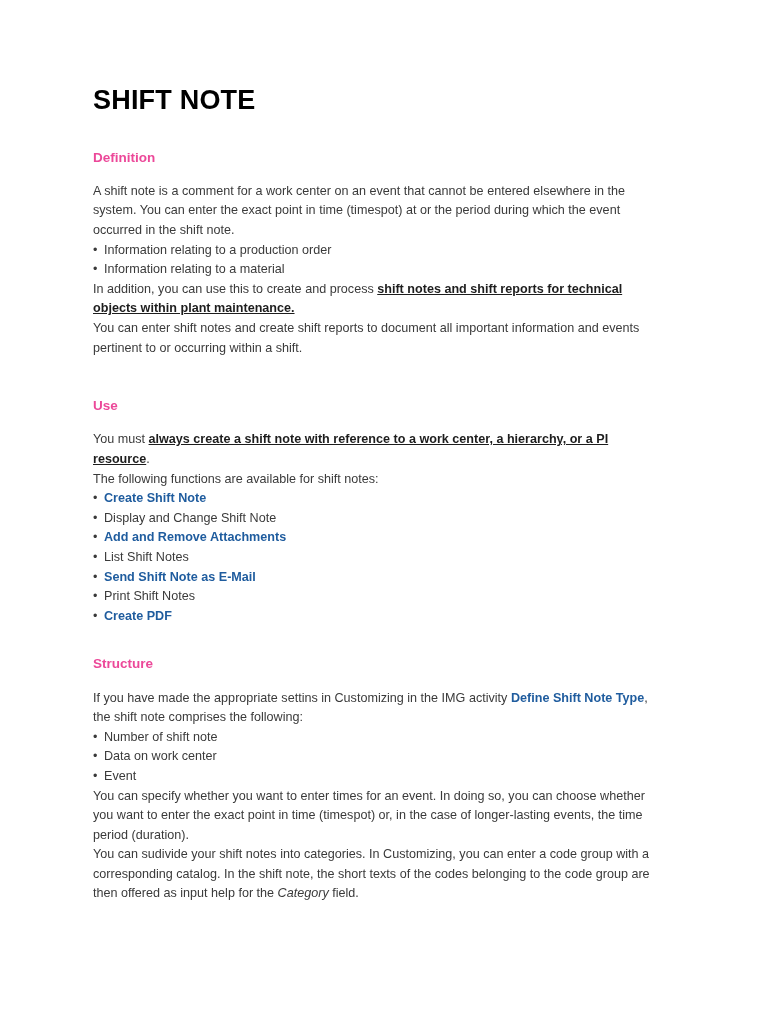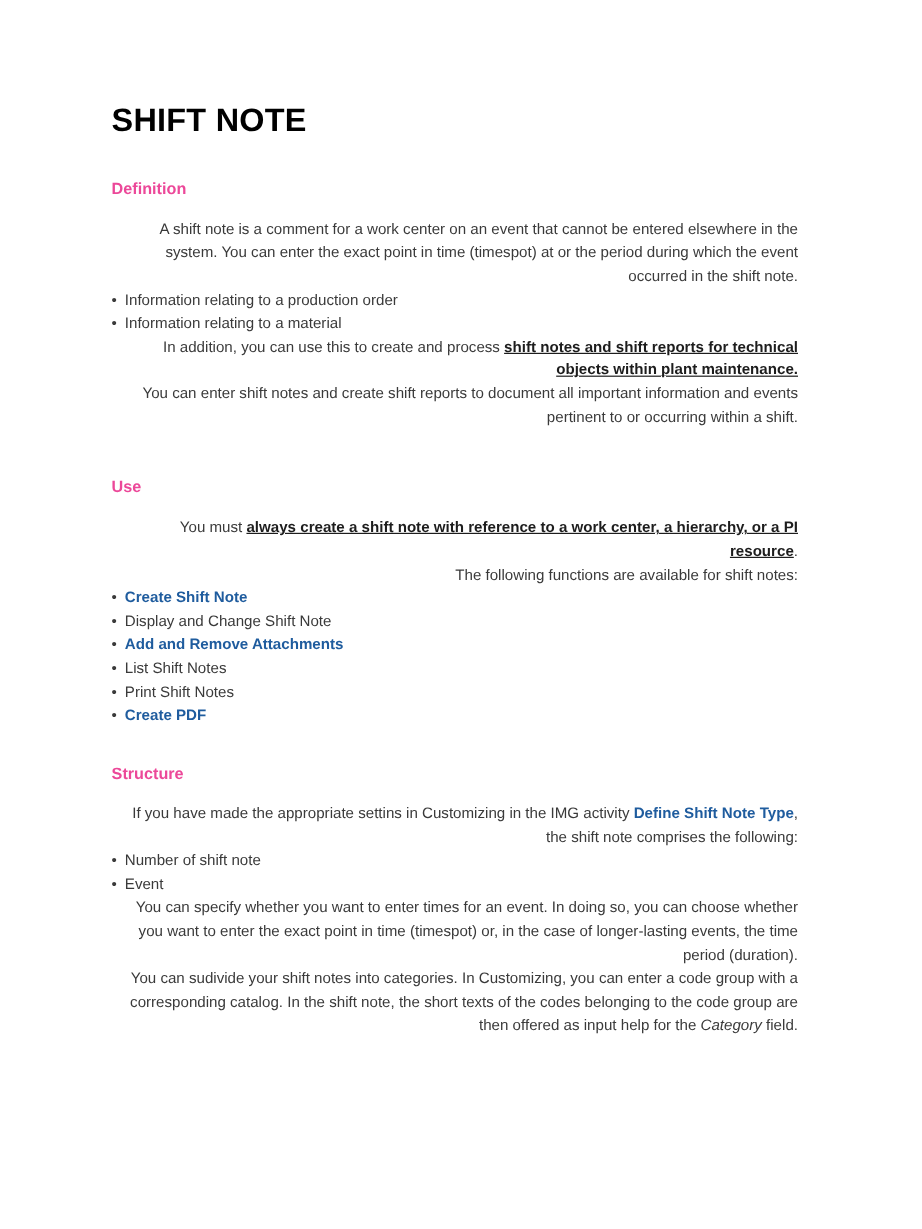--- a/index.html
+++ b/index.html
@@ -38,21 +38,21 @@
     line-height: 1.2;
   }
   .section-heading.use-heading {
     margin-top: 0;
   }
   .para {
     font-size: 12.6px;
     line-height: 19.6px;
     color: #3a3a3a;
     margin: 0;
-    text-align: right;
+    text-align: left;
   }
   .bullet-line {
     font-size: 12.6px;
     line-height: 19.6px;
     color: #3a3a3a;
     margin: 0;
     display: block;
     white-space: nowrap;
   }
   .bullet-dot {
@@ -123,38 +123,44 @@
     <div class="bullet-line">
       <span class="bullet-dot">•</span><span>Display and Change Shift Note</span>
     </div>
     <div class="bullet-line">
       <span class="bullet-dot">•</span><a class="link">Add and Remove Attachments</a>
     </div>
     <div class="bullet-line">
       <span class="bullet-dot">•</span><span>List Shift Notes</span>
     </div>
     <div class="bullet-line">
+      <span class="bullet-dot">•</span><a class="link">Send Shift Note as E-Mail</a>
+    </div>
+    <div class="bullet-line">
       <span class="bullet-dot">•</span><span>Print Shift Notes</span>
     </div>
     <div class="bullet-line">
       <span class="bullet-dot">•</span><a class="link">Create PDF</a>
     </div>
   </div>
 
   <div class="gap-section"></div>
 
   <div>
     <h2 class="section-heading">Structure</h2>
 
     <p class="para"><span>If you have made the appropriate settins in Customizing in the IMG activity </span><a class="link">Define Shift Note Type</a><span>, the shift note comprises the following:</span></p>
 
     <div class="bullet-line">
       <span class="bullet-dot">•</span><span>Number of shift note</span>
     </div>
     <div class="bullet-line">
+      <span class="bullet-dot">•</span><span>Data on work center</span>
+    </div>
+    <div class="bullet-line">
       <span class="bullet-dot">•</span><span>Event</span>
     </div>
 
     <p class="para">You can specify whether you want to enter times for an event. In doing so, you can choose whether you want to enter the exact point in time (timespot) or, in the case of longer-lasting events, the time period (duration).</p>
 
 
     <p class="para"><span>You can sudivide your shift notes into categories. In Customizing, you can enter a code group with a corresponding catalog. In the shift note, the short texts of the codes belonging to the code group are then offered as input help for the </span><span class="italic">Category</span><span> field.</span></p>
   </div>
 
 </div>

